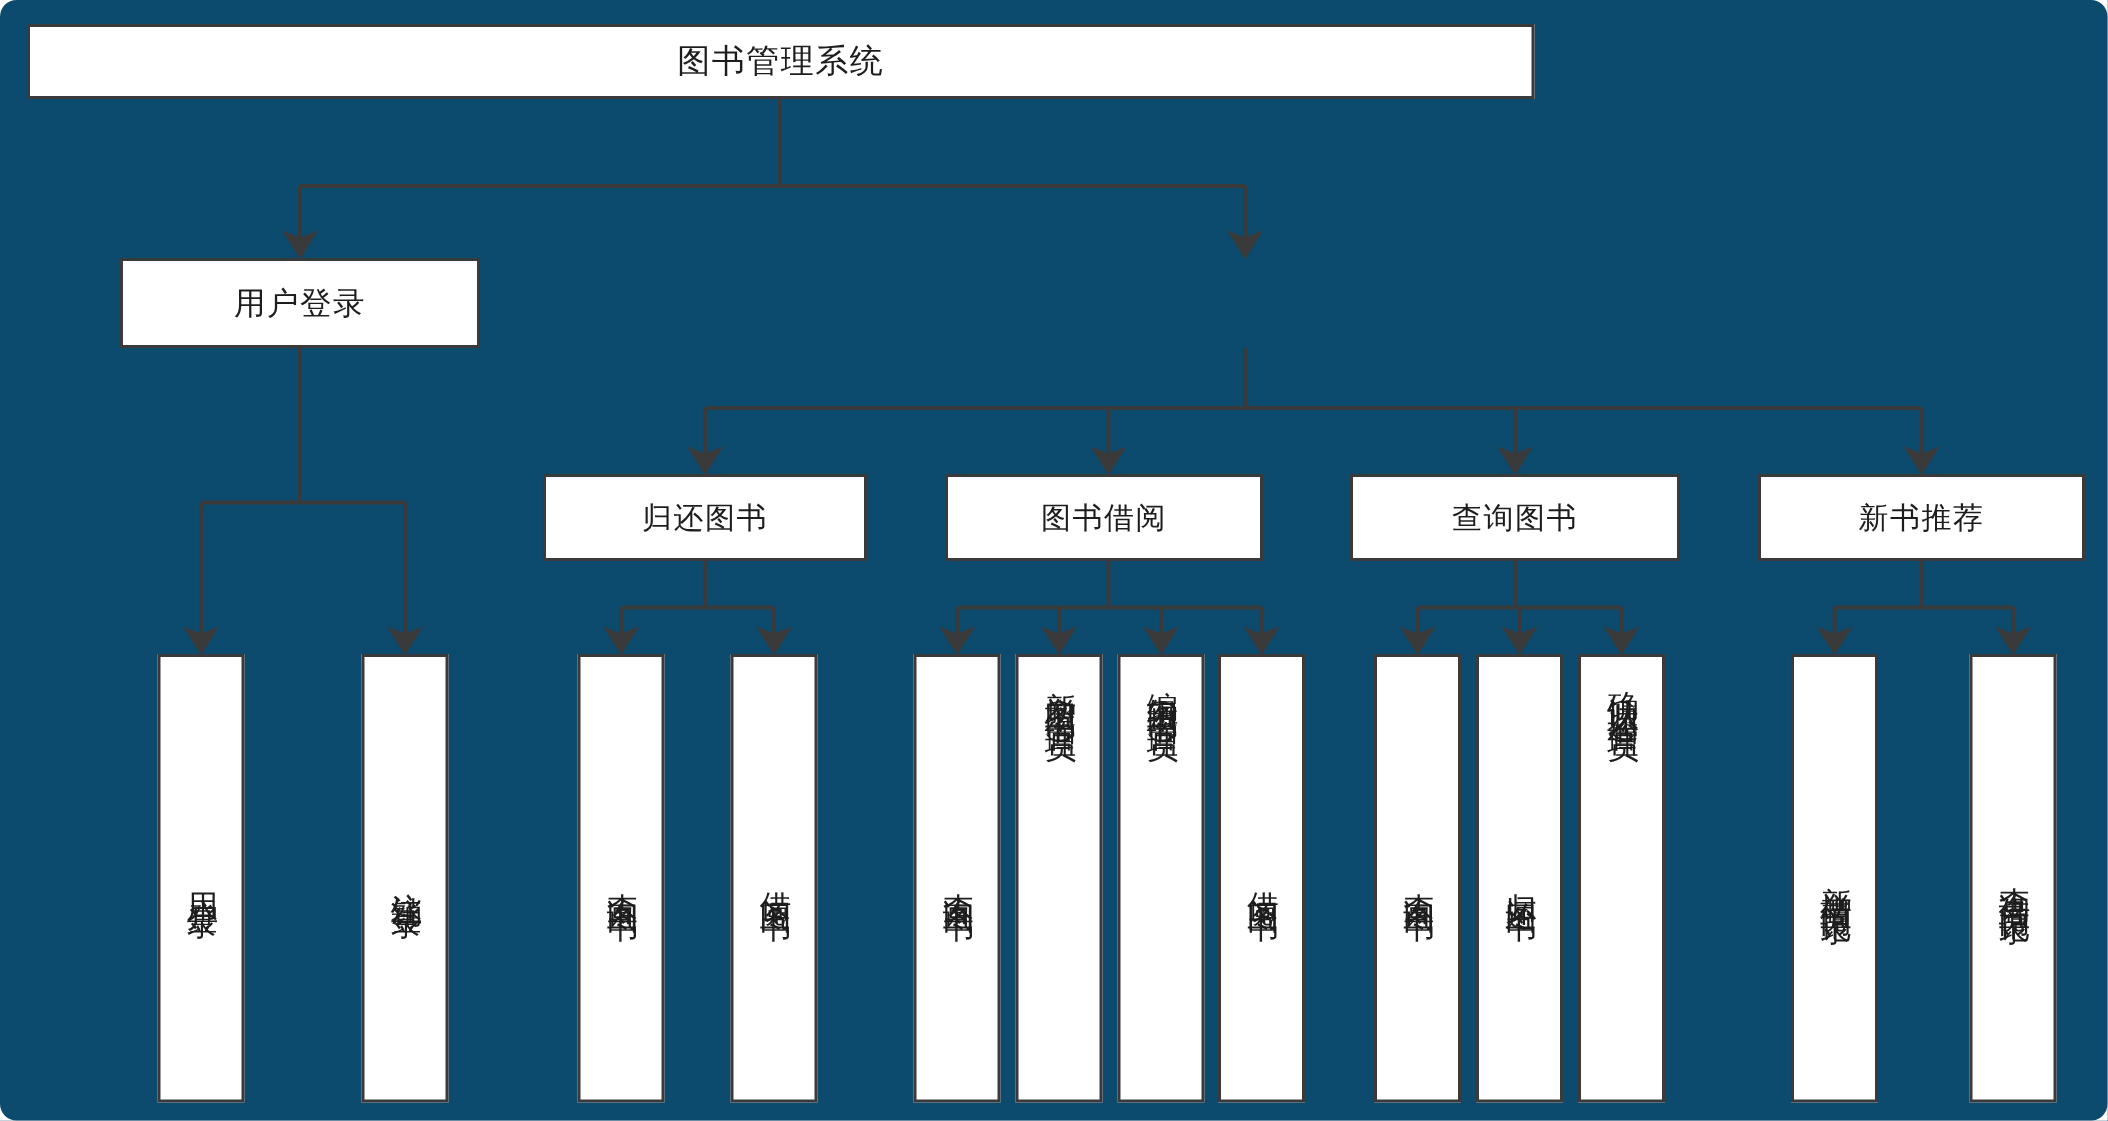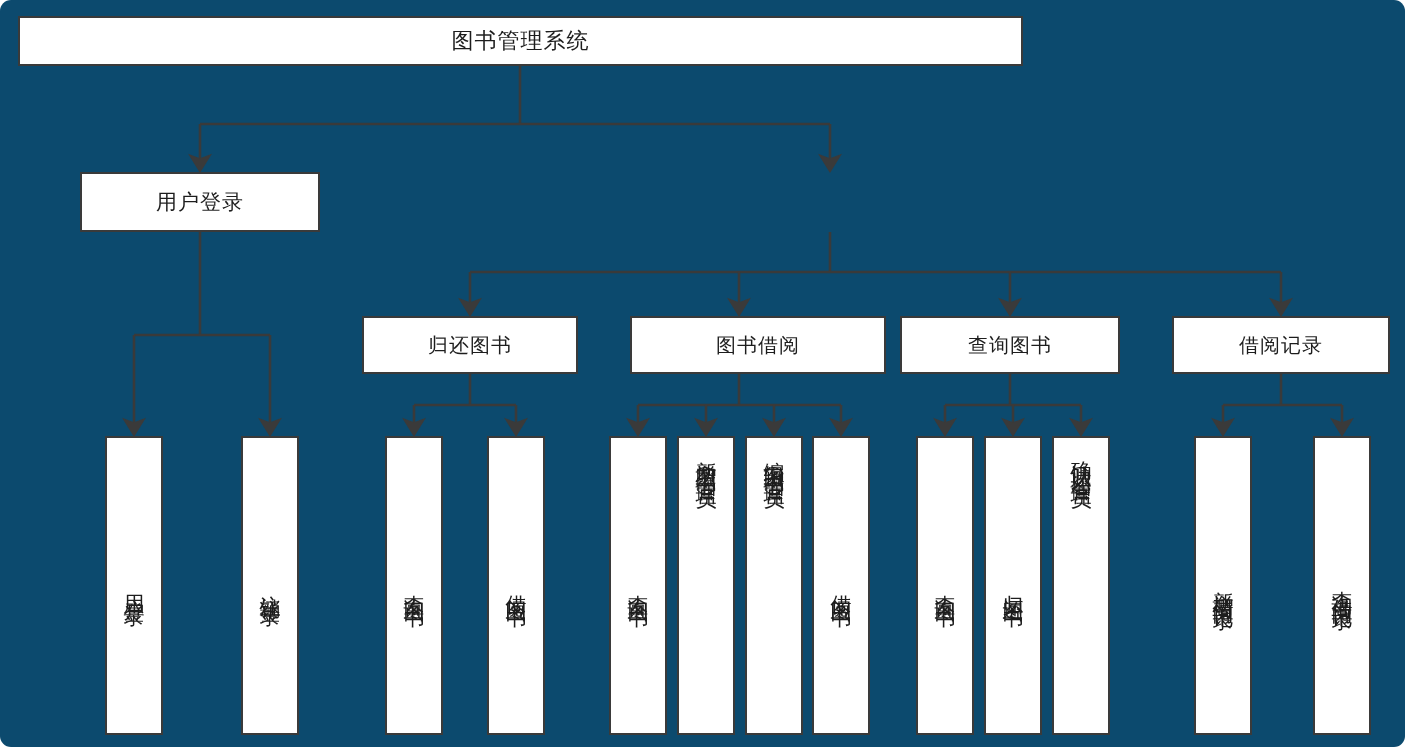--- a/index.html
+++ b/index.html
@@ -137,28 +137,28 @@
     <span>图书管理系统</span>
   </div>
 
   <div class="node l1" style="left:80px; top:172px; width:240px; height:60px;">
     <span>用户登录</span>
   </div>
 
   <div class="node l2" style="left:362px; top:316px; width:216px; height:58px;">
     <span>归还图书</span>
   </div>
-  <div class="node l2" style="left:630px; top:316px; width:256px; height:58px;">
+  <div class="node l2" style="left:630px; top:316px; width:212px; height:58px;">
     <span>图书借阅</span>
   </div>
   <div class="node l2" style="left:900px; top:316px; width:220px; height:58px;">
     <span>查询图书</span>
   </div>
   <div class="node l2" style="left:1172px; top:316px; width:218px; height:58px;">
-    <span>借阅记录</span>
+    <span>新书推荐</span>
   </div>
 
   <div class="node leaf" style="left:105px; top:436px; width:58px; height:299px;">
     <span class="vtext">用户登录</span>
   </div>
   <div class="node leaf" style="left:241px; top:436px; width:58px; height:299px;">
     <span class="vtext">注销登录</span>
   </div>
 
   <div class="node leaf" style="left:385px; top:436px; width:58px; height:299px;">

